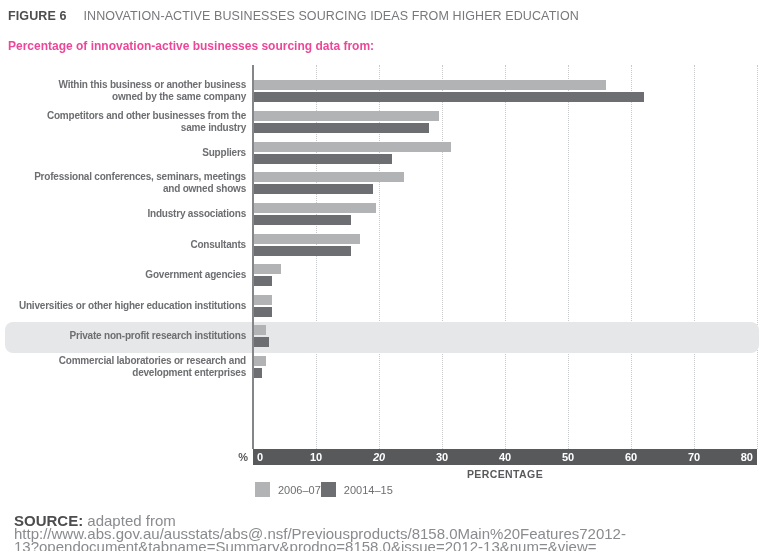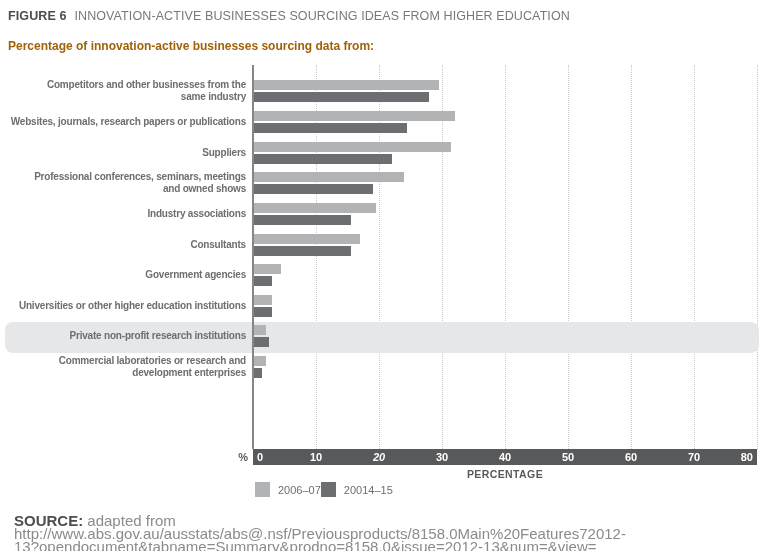--- a/index.html
+++ b/index.html
@@ -3,22 +3,22 @@
 <meta charset="utf-8">
 <style>
   html,body{margin:0;padding:0;background:#ffffff;}
   .figure{
     position:relative;width:768px;height:551px;background:#ffffff;
     font-family:"Liberation Sans","DejaVu Sans",sans-serif;overflow:hidden;
   }
   
   .title-row{position:absolute;left:8px;top:9px;font-size:12.5px;letter-spacing:.1px;white-space:nowrap;}
   .fig-label{font-weight:700;color:#4d4d4f;}
-  .fig-title{font-weight:400;color:#77787b;margin-left:8px;}
-  .subtitle{position:absolute;left:8px;top:39px;font-size:12px;font-weight:700;color:#a16207;}
+  .fig-title{font-weight:400;color:#77787b;margin-left:17px;}
+  .subtitle{position:absolute;left:8px;top:39px;font-size:12px;font-weight:700;color:#ec4899;}
   
   .gridlines{position:absolute;left:253px;top:65px;width:504px;height:384px;z-index:1;}
   .gridline{position:absolute;top:0;bottom:0;width:0;border-left:1px dotted #c8c9cb;}
   .hl-band{position:absolute;left:5px;top:322px;width:754px;height:31px;background:#e6e7e8;border-radius:8px;z-index:2;}
   .axis-line{position:absolute;left:252px;top:65px;width:2px;height:384px;background:#85868a;z-index:4;}
   .rows{position:absolute;left:0;top:65px;width:757px;height:384px;padding-top:11px;box-sizing:border-box;display:flex;flex-direction:column;z-index:3;}
   .row{flex:none;height:30.65px;display:flex;align-items:stretch;}
   .cat-label{
     flex:none;width:253px;box-sizing:border-box;padding-right:7px;
     display:flex;align-items:center;justify-content:flex-end;
@@ -62,32 +62,33 @@
       <div class="gridline" style="left: 62.5%;"></div>
       <div class="gridline" style="left: 75%;"></div>
       <div class="gridline" style="left: 87.5%;"></div>
       <div class="gridline" style="left: 100%;"></div>
     </div>
 
   <div class="hl-band"></div>
 
   <div class="rows" id="rows">
       <div class="row">
+        <div class="cat-label">Within this business or another business
+owned by the same company</div>
+        <div class="bars">
+          <div class="bar" style="width: 70%; background: rgb(177, 179, 181);"></div>
+          <div class="bar" style="width: 77.5%; background: rgb(109, 110, 113);"></div>
+        </div>
+      </div>
+      <div class="row">
         <div class="cat-label">Competitors and other businesses from the
 same industry</div>
         <div class="bars">
           <div class="bar" style="width: 36.875%; background: rgb(177, 179, 181);"></div>
           <div class="bar" style="width: 35%; background: rgb(109, 110, 113);"></div>
-        </div>
-      </div>
-      <div class="row">
-        <div class="cat-label">Websites, journals, research papers or publications</div>
-        <div class="bars">
-          <div class="bar" style="width: 40%; background: rgb(177, 179, 181);"></div>
-          <div class="bar" style="width: 30.625%; background: rgb(109, 110, 113);"></div>
         </div>
       </div>
       <div class="row">
         <div class="cat-label">Suppliers</div>
         <div class="bars">
           <div class="bar" style="width: 39.375%; background: rgb(177, 179, 181);"></div>
           <div class="bar" style="width: 27.5%; background: rgb(109, 110, 113);"></div>
         </div>
       </div>
       <div class="row">

